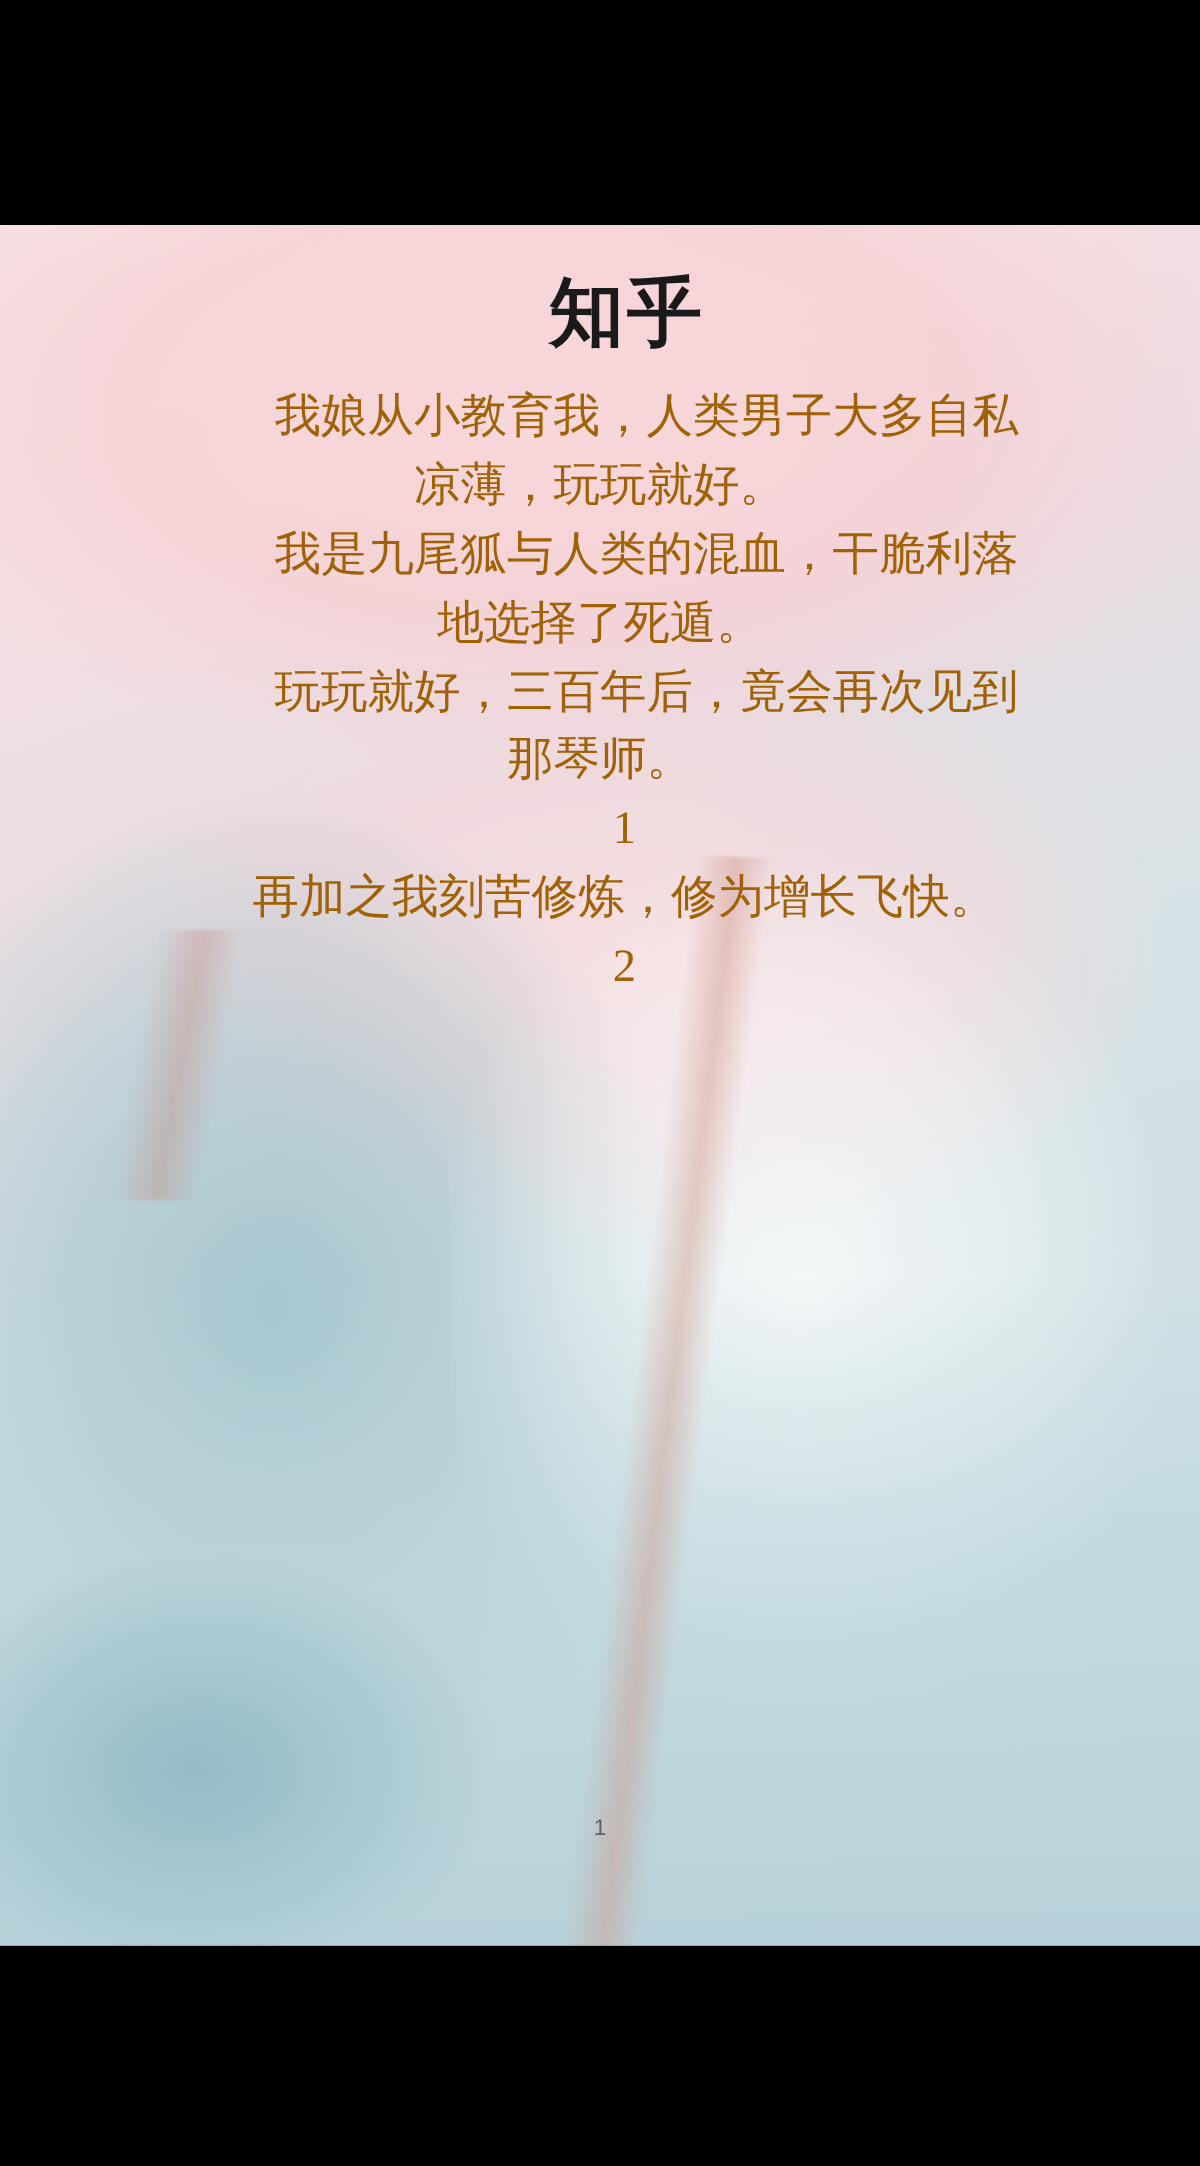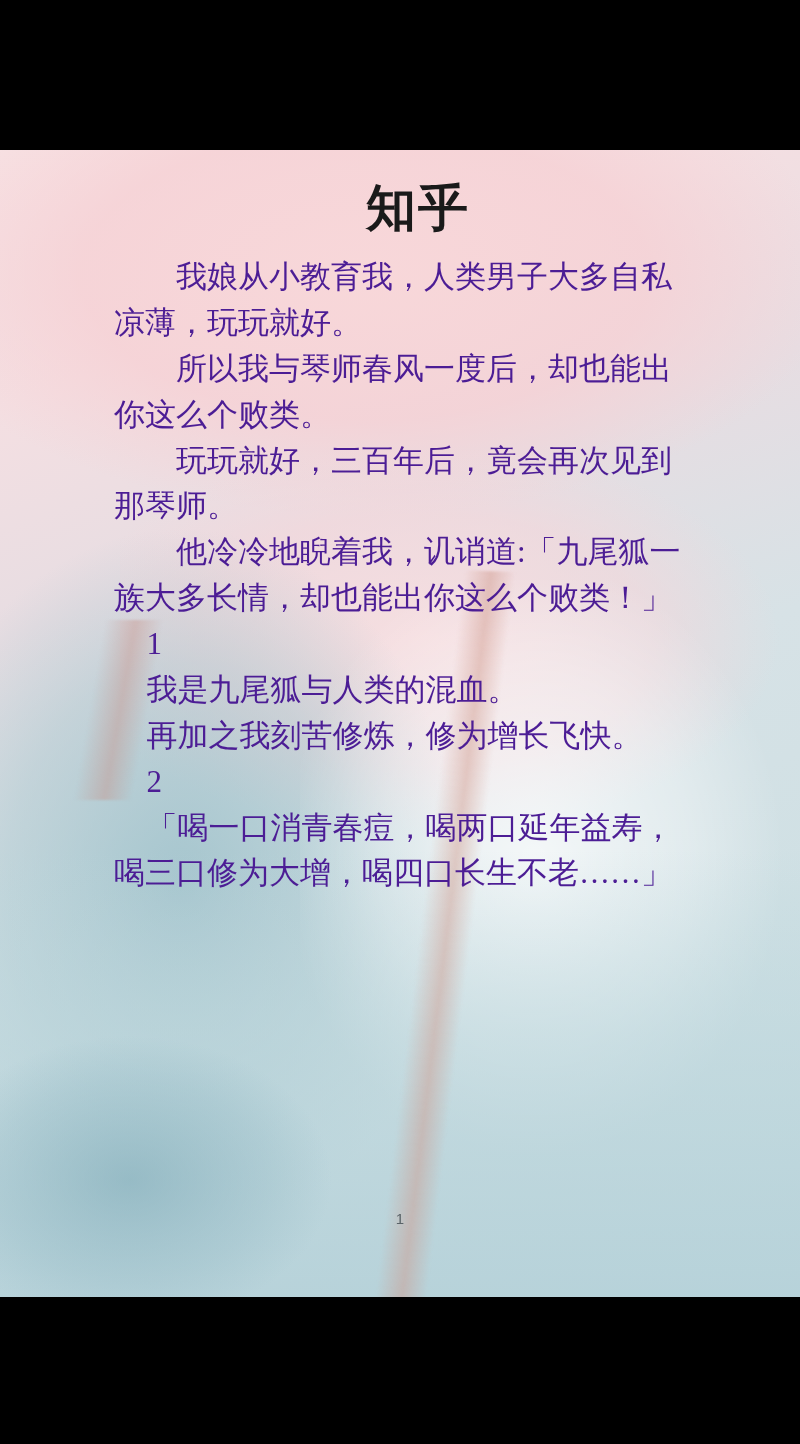--- a/index.html
+++ b/index.html
@@ -93,23 +93,24 @@
     padding-left: 36px;
   }
   .body-text {
     margin: 0;
     padding: 16px 114px 0 114px;
   }
   .para {
     margin: 0 0 0 0;
     font-size: 31px;
     line-height: 1.48;
-    color: #4c1d95;
+    color: #a16207;
     text-indent: 2em;
     letter-spacing: 0px;
+    text-align: center;
   }
   .para.no-indent {
     text-indent: 1.05em;
   }
   .page-number {
     position: absolute;
     left: 0;
     top: 1060px;
     width: 800px;
     text-align: center;
@@ -134,27 +135,24 @@
     <div class="bg-layer bg-tealbottom"></div>
     <div class="bg-layer bg-deepteal"></div>
     <div class="bg-layer bg-streak"></div>
     <div class="bg-layer bg-streak2"></div>
 
     <div id="content">
       <h1 class="title">知乎</h1>
 
       <div class="body-text">
         <p class="para">我娘从小教育我，人类男子大多自私凉薄，玩玩就好。</p>
-        <p class="para">所以我与琴师春风一度后，却也能出你这么个败类。</p>
+        <p class="para">我是九尾狐与人类的混血，干脆利落地选择了死遁。</p>
         <p class="para">玩玩就好，三百年后，竟会再次见到那琴师。</p>
-        <p class="para">他冷冷地睨着我，讥诮道:「九尾狐一族大多长情，却也能出你这么个败类！」</p>
         <p class="para no-indent">1</p>
-        <p class="para no-indent">我是九尾狐与人类的混血。</p>
         <p class="para no-indent">再加之我刻苦修炼，修为增长飞快。</p>
         <p class="para no-indent">2</p>
-        <p class="para no-indent">「喝一口消青春痘，喝两口延年益寿，喝三口修为大增，喝四口长生不老……」</p>
       </div>
     </div>
 
     <div class="page-number">1</div>
   </div>
 
 </div>
 
 </body></html>

